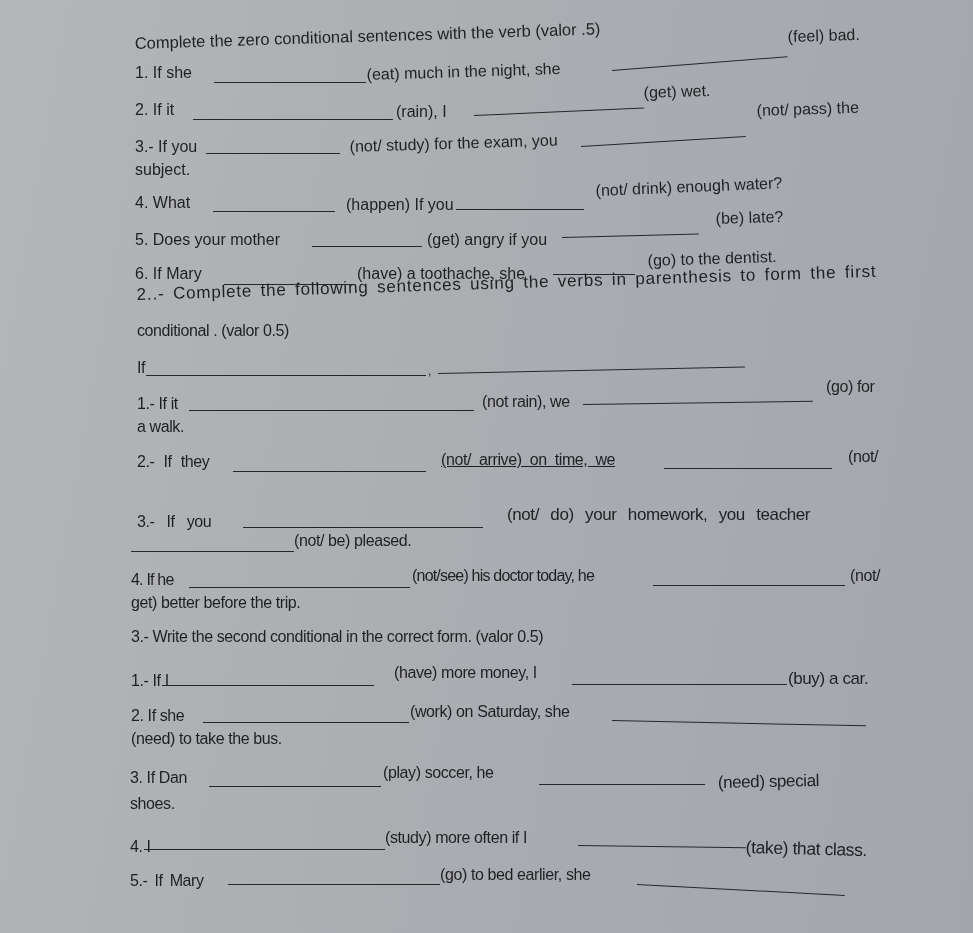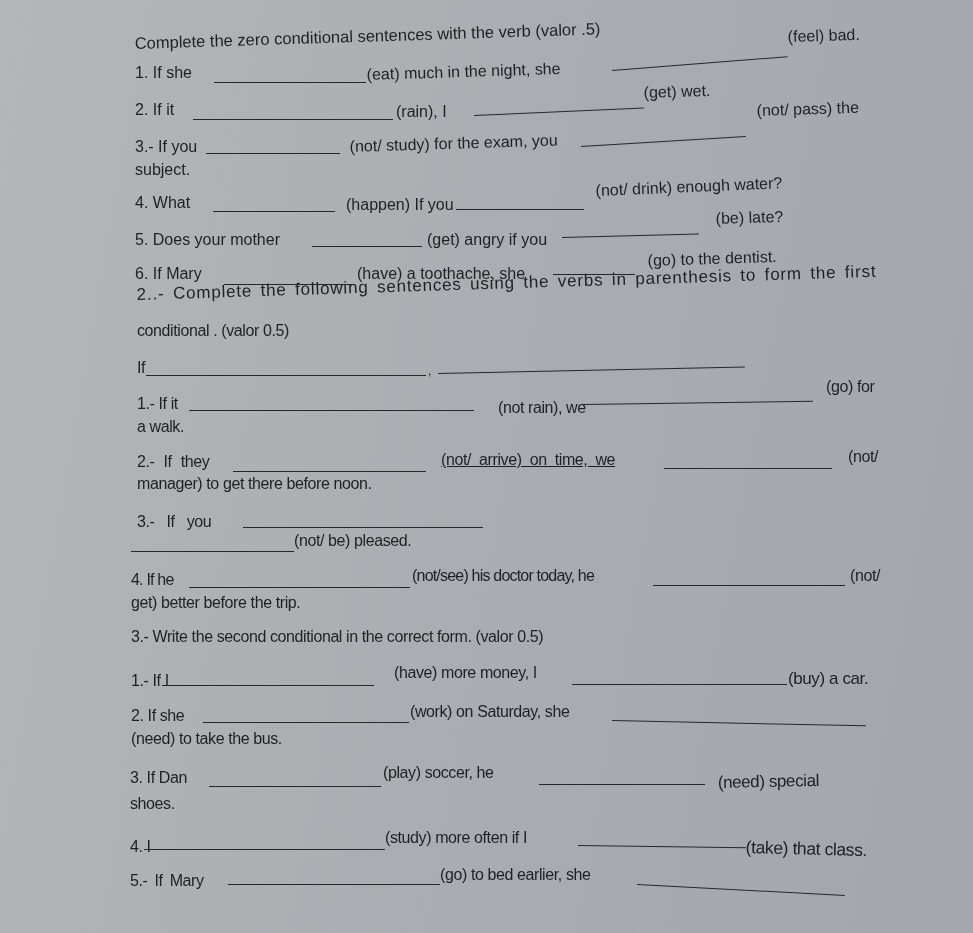--- a/index.html
+++ b/index.html
@@ -72,34 +72,34 @@
   <div class="t n rot1" style="left:137px;top:286px;font-size:17px;letter-spacing:0.8px;word-spacing:3px;">2..- Complete the following sentences using the verbs in parenthesis to form the first</div>
   <div class="t n" style="left:137px;top:322px;">conditional . (valor 0.5)</div>
 
   <div class="t n" style="left:137px;top:359px;">If</div>
   <div class="blank" style="left:146px;top:375px;width:280px;"></div>
   <div class="t n" style="left:428px;top:362px;font-size:12px;">,</div>
   <div class="blank" style="left:438px;top:373px;width:307px;transform:rotate(-1.2deg);"></div>
 
   <div class="t n" style="left:137px;top:395px;">1.- If it</div>
   <div class="blank" style="left:189px;top:410px;width:285px;"></div>
-  <div class="t n" style="left:498px;top:393px;margin-top:6px;">(not rain), we</div>
+  <div class="t n" style="left:482px;top:393px;">(not rain), we</div>
   <div class="blank" style="left:583px;top:404px;width:230px;transform:rotate(-0.8deg);"></div>
   <div class="t n" style="left:826px;top:378px;">(go) for</div>
   <div class="t n" style="left:137px;top:418px;">a walk.</div>
 
   <div class="t n" style="left:137px;top:453px;word-spacing:5px;">2.- If they</div>
   <div class="blank" style="left:233px;top:471px;width:193px;"></div>
   <div class="t n" style="left:441px;top:451px;word-spacing:4px;text-decoration:underline;">(not/ arrive) on time, we</div>
   <div class="blank" style="left:664px;top:468px;width:168px;"></div>
   <div class="t n" style="left:848px;top:448px;">(not/</div>
-  <div class="t n" style="left:137px;top:475px;">manager) to get there before noon.</div>
 
   <div class="t n" style="left:137px;top:513px;word-spacing:8px;">3.- If you</div>
   <div class="blank" style="left:243px;top:527px;width:240px;"></div>
+  <div class="t n" style="left:507px;top:506px;word-spacing:7px;font-size:17px;">(not/ do)   your homework, you teacher</div>
   <div class="blank" style="left:131px;top:551px;width:163px;"></div>
   <div class="t n" style="left:294px;top:532px;">(not/ be) pleased.</div>
 
   <div class="t n" style="left:131px;top:571px;letter-spacing:-0.8px;">4. If he</div>
   <div class="blank" style="left:189px;top:587px;width:221px;"></div>
   <div class="t n" style="left:412px;top:567px;letter-spacing:-0.8px;">(not/see) his doctor today, he</div>
   <div class="blank" style="left:653px;top:585px;width:192px;"></div>
   <div class="t n" style="left:850px;top:567px;">(not/</div>
   <div class="t n" style="left:131px;top:594px;">get) better before the trip.</div>
 

